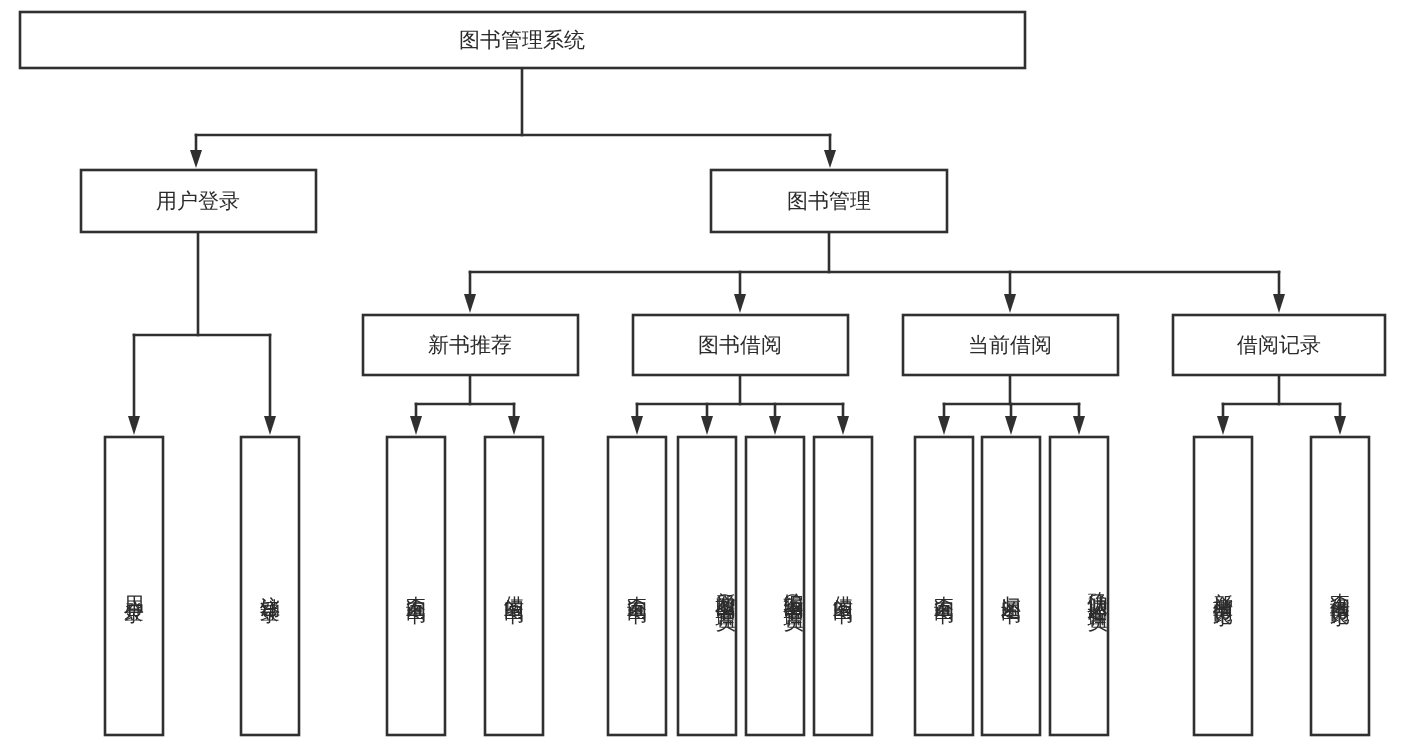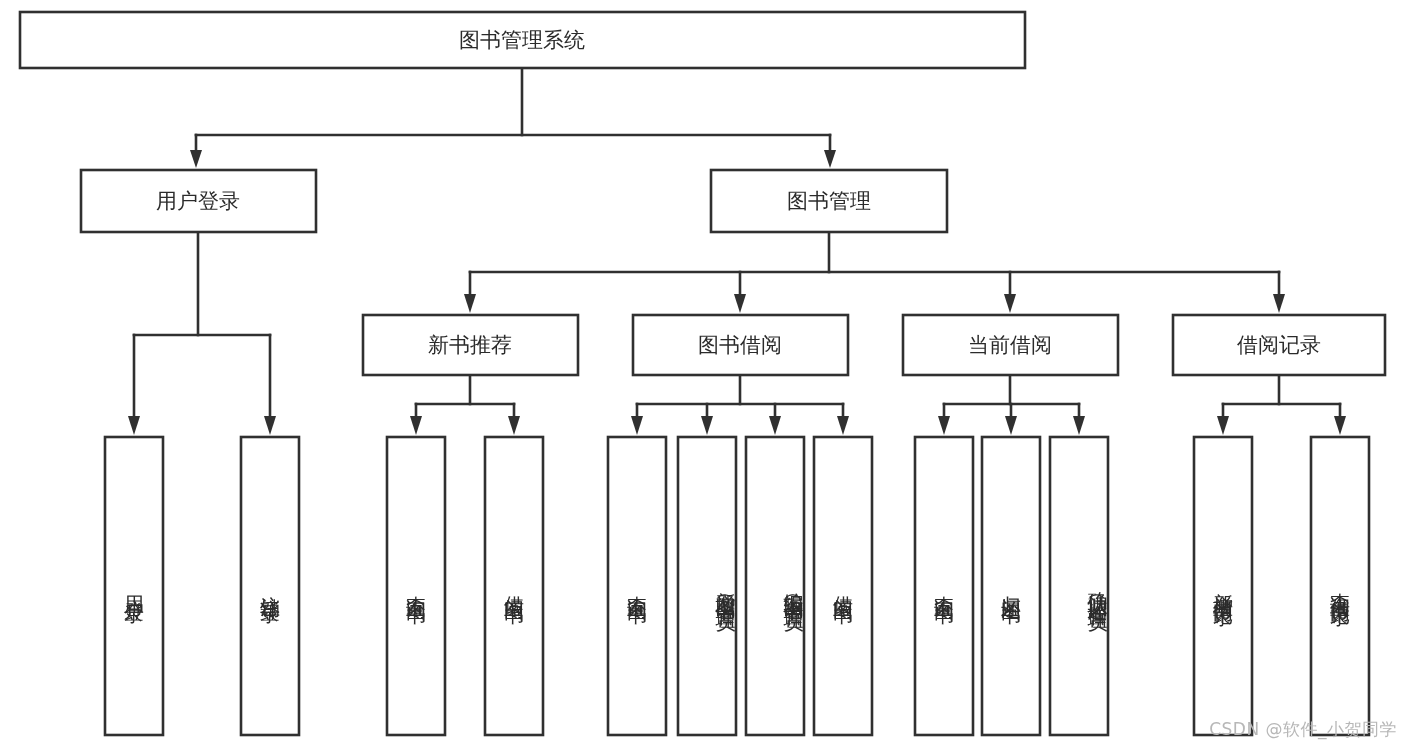--- a/index.html
+++ b/index.html
@@ -226,15 +226,14 @@
   <div class="leaf-label" style="left:746px; top:443px; width:58px; height:292px;">编辑图书（管理员）</div>
   <div class="leaf-label centered" style="left:814px; top:437px; width:58px; height:298px;">借阅图书</div>
 
   <div class="leaf-label centered" style="left:915px; top:437px; width:58px; height:298px;">查询图书</div>
   <div class="leaf-label centered" style="left:982px; top:437px; width:58px; height:298px;">归还图书</div>
   <div class="leaf-label" style="left:1050px; top:443px; width:58px; height:292px;">确认归还（管理员）</div>
 
   <div class="leaf-label centered" style="left:1194px; top:437px; width:58px; height:298px;">新增借阅记录</div>
   <div class="leaf-label centered" style="left:1311px; top:437px; width:58px; height:298px;">查询借阅记录</div>
 
-  <div class="watermark">CSDN @软件_小贺同学</div>
 
 </div>
 
 </body></html>

